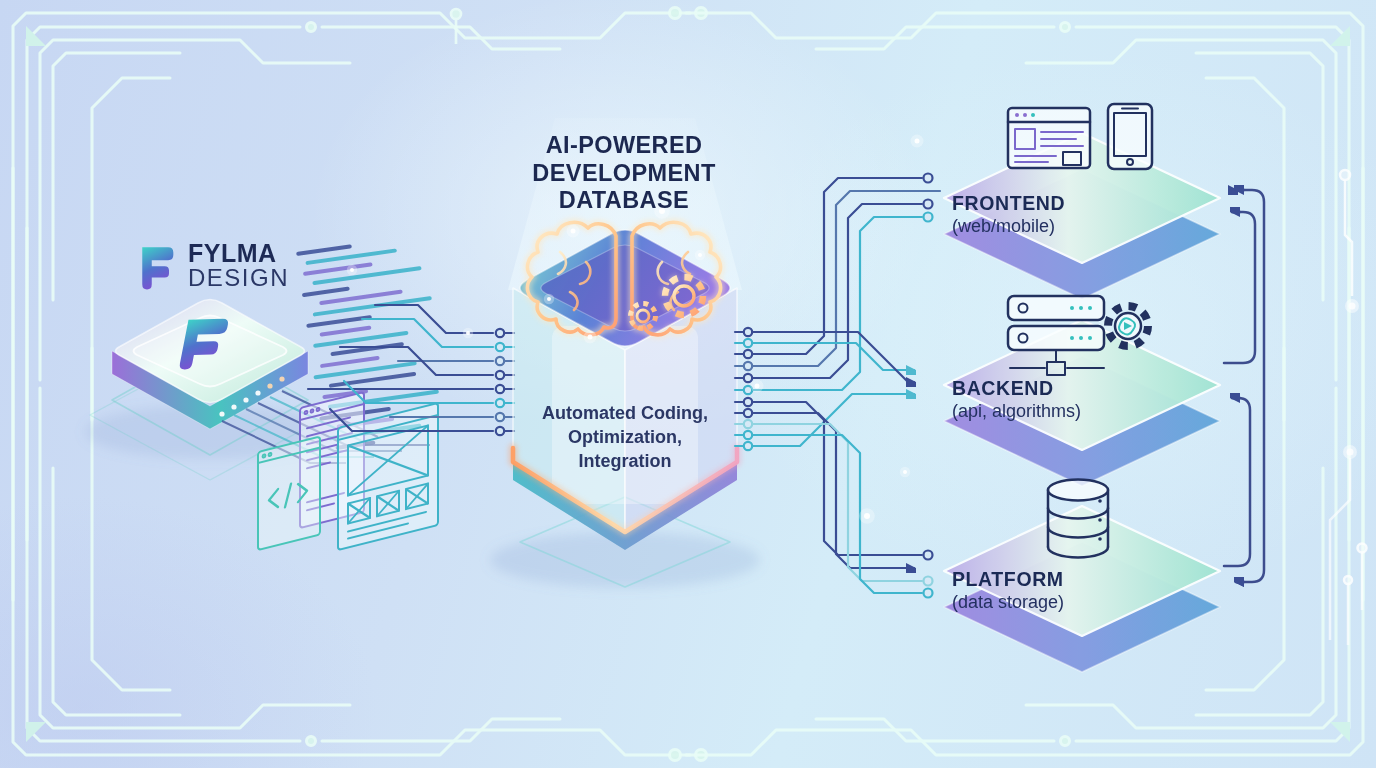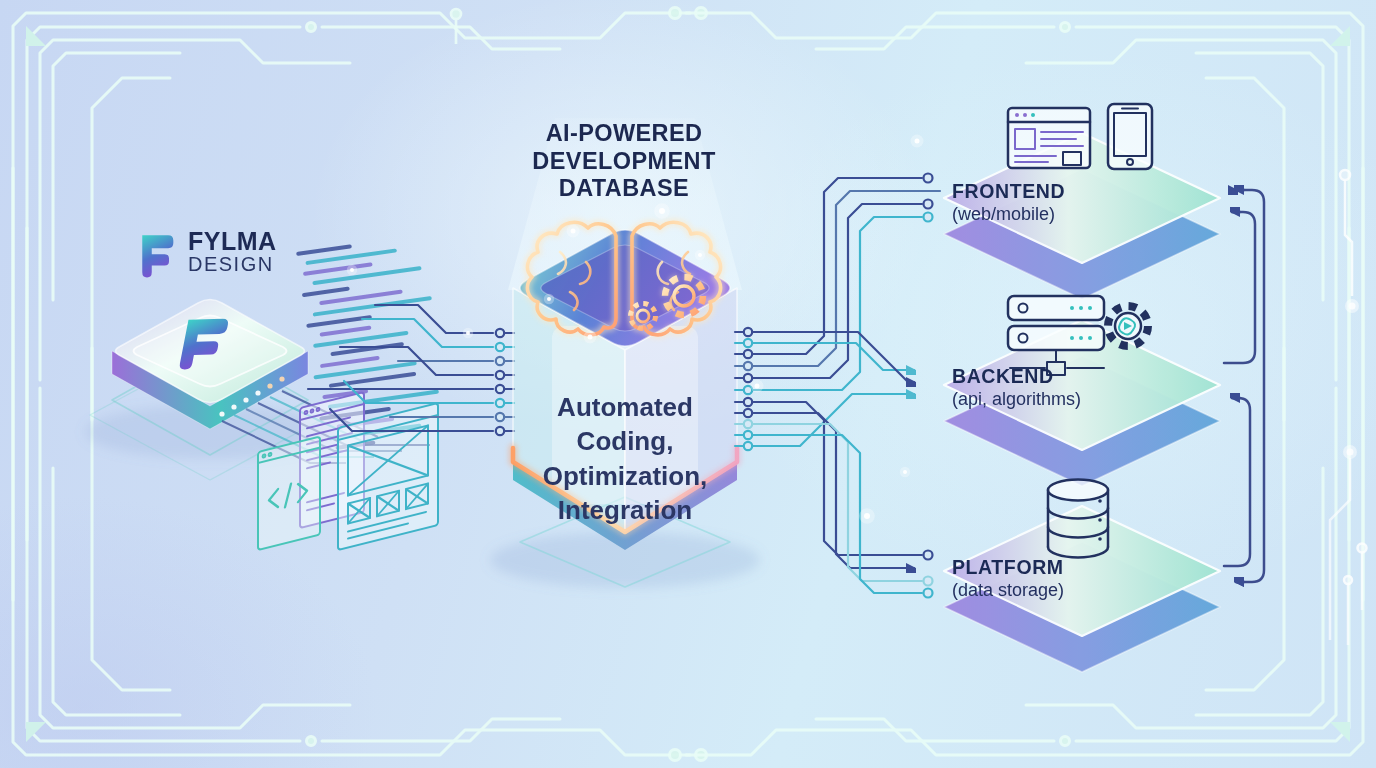--- a/index.html
+++ b/index.html
@@ -6,30 +6,30 @@
   .stage{
     position:relative;width:1376px;height:768px;overflow:hidden;
     font-family:"Liberation Sans",sans-serif;
     background:
       radial-gradient(430px 310px at 45% 28%, rgba(242,252,255,.60), rgba(242,252,255,0) 72%),
       radial-gradient(520px 380px at 79% 42%, rgba(226,246,252,.50), rgba(226,246,252,0) 72%),
       radial-gradient(420px 300px at 6% 92%, rgba(186,198,238,.45), rgba(186,198,238,0) 70%),
       linear-gradient(105deg,#c7d7f3 0%,#cfe0f5 35%,#d4ecf8 62%,#cfe4f6 100%);
   }
   svg.art{position:absolute;left:0;top:0;}
-  .txt{position:absolute;color:#1d2a56;}
+  .txt{position:absolute;color:#1d2a56;margin-top:12px;}
   .brand{left:132px;top:226px;display:flex;align-items:flex-start;}
   .brand .logo{width:46px;height:56px;}
   .brand .words{margin-left:10px;line-height:1.04;padding-top:2px;}
   .brand .nm{font-size:25px;font-weight:800;letter-spacing:.5px;color:#1d2a55;}
-  .brand .sub{font-size:20px;font-weight:400;letter-spacing:1.5px;color:#2a3766;}
+  .brand .sub{font-size:24px;font-weight:400;letter-spacing:1.5px;color:#2a3766;}
   .title{left:484px;top:120px;width:280px;text-align:center;
          font-size:23.5px;font-weight:800;line-height:1.18;letter-spacing:.4px;color:#1c2850;}
   .cubetext{left:537px;top:390px;width:176px;text-align:center;
-            font-size:26px;font-weight:600;line-height:1.32;color:#2b3765;}
+            font-size:18px;font-weight:600;line-height:1.32;color:#2b3765;}
   .nodelabel{width:260px;text-align:left;}
   .nodelabel .main{font-size:19.5px;font-weight:800;letter-spacing:.6px;color:#1b2a55;line-height:1.1;}
   .nodelabel .sub{font-size:18px;font-weight:400;color:#233060;line-height:1.2;margin-top:2px;}
   .nl-frontend{left:952px;top:181px;}
   .nl-backend{left:952px;top:366px;}
   .nl-database{left:952px;top:557px;}
 </style>
 </head>
 <body>
 

